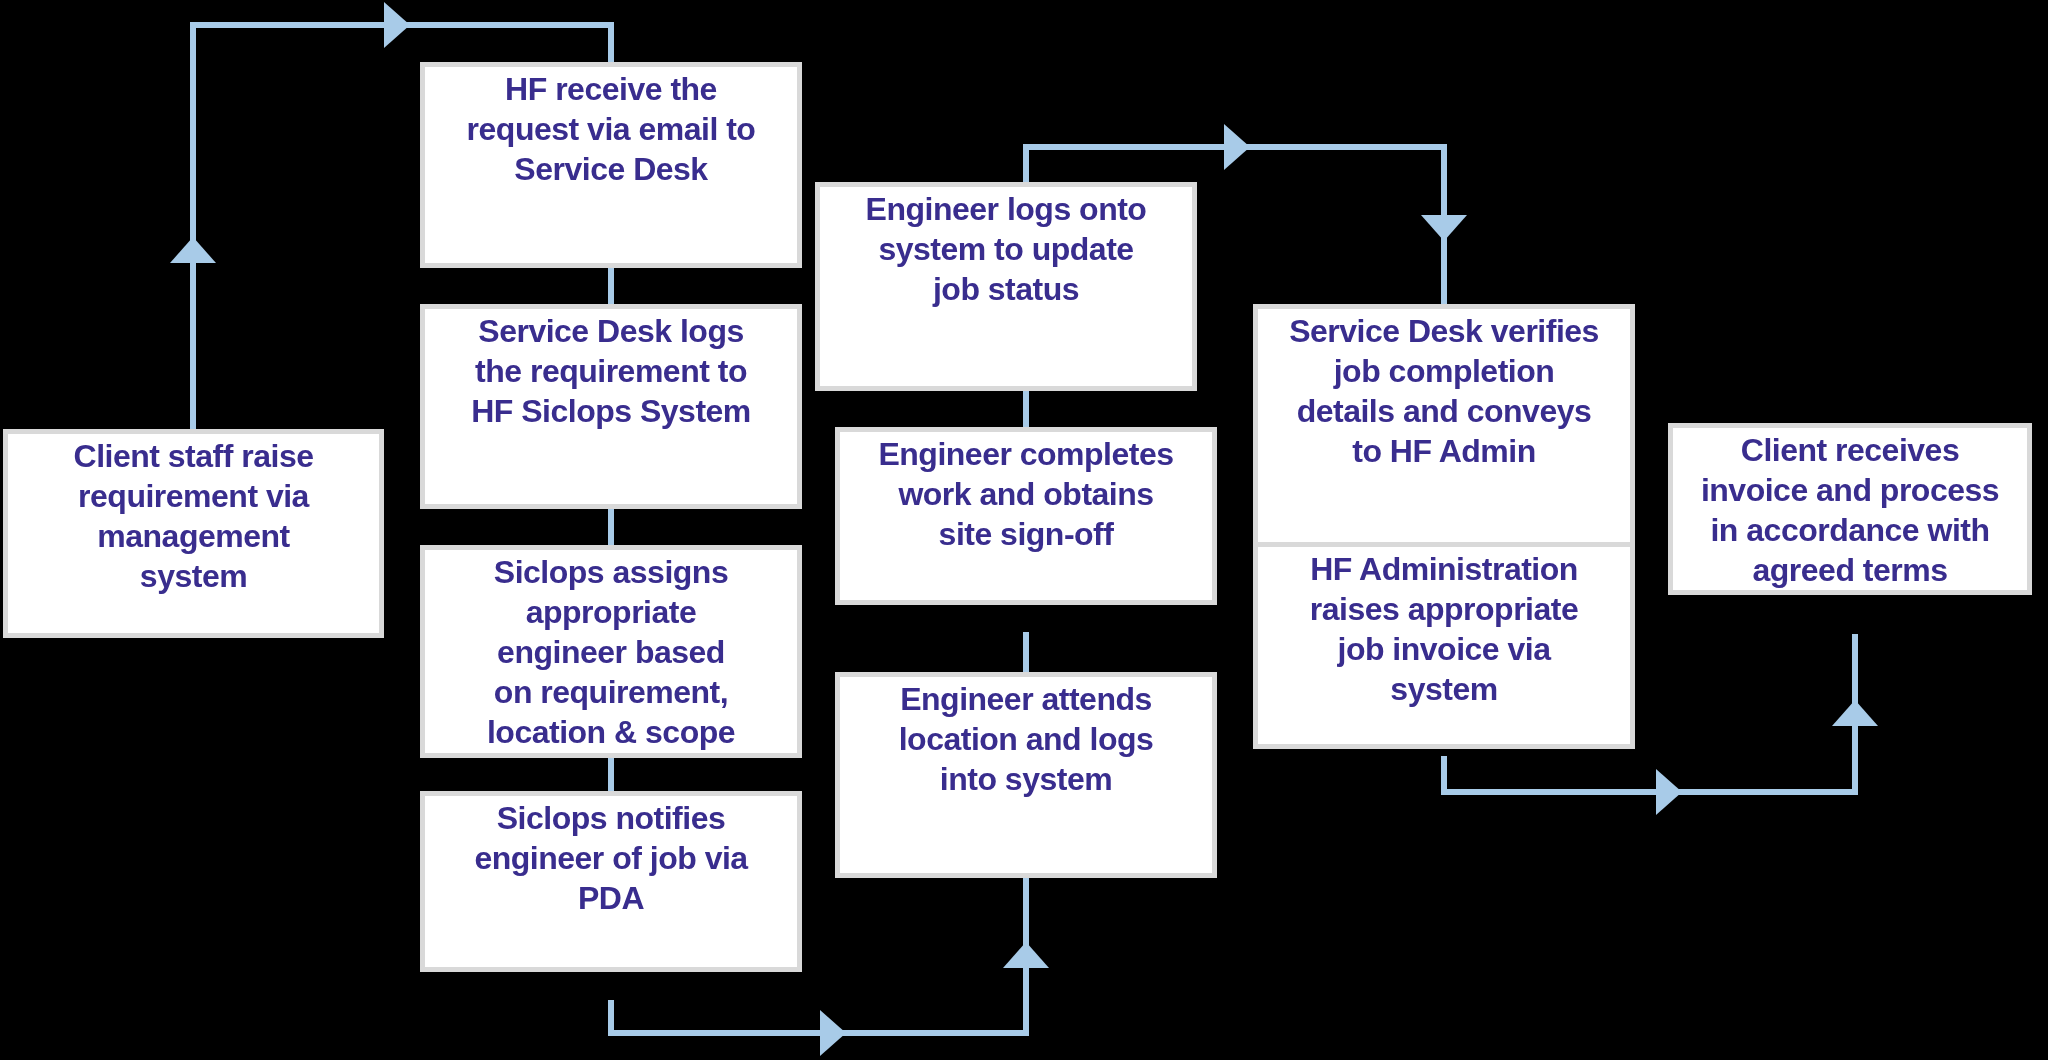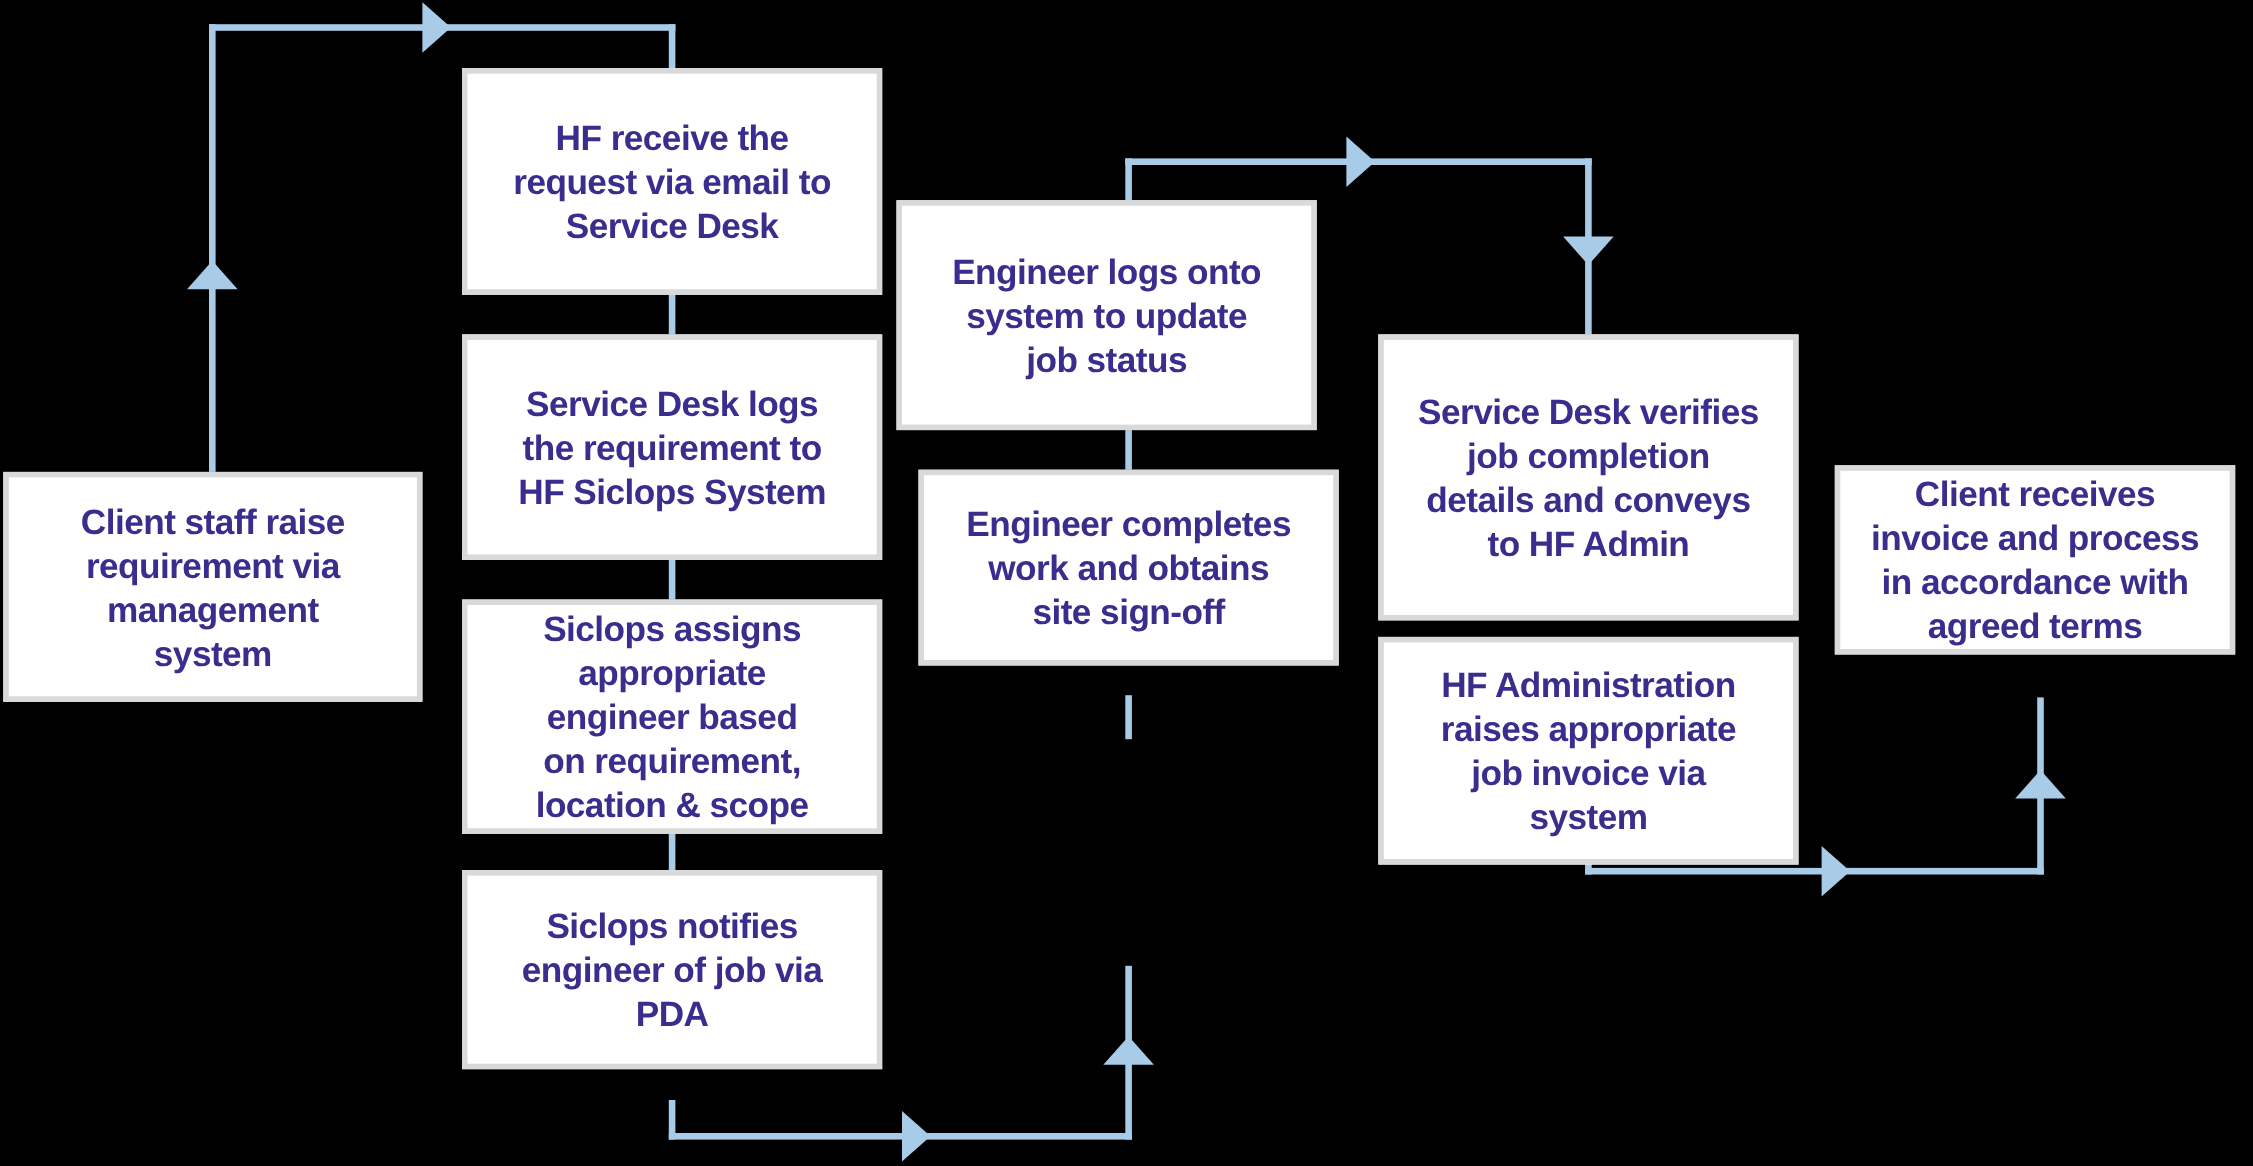--- a/index.html
+++ b/index.html
@@ -16,21 +16,21 @@
     background:var(--bg);
     overflow:hidden;
     font-family:"Liberation Sans","DejaVu Sans",sans-serif;
   }
   .node{
     position:absolute;
     box-sizing:border-box;
     background:var(--box-fill);
     border:5px solid var(--box-border);
     display:flex;
-    align-items:center;
+    align-items:flex-start;
     justify-content:center;
     text-align:center;
     padding:2px;
     z-index:2;
   }
   .node-text{
     white-space:pre-line;
     font-weight:700;
     font-size:32px;
     line-height:40px;
@@ -121,29 +121,34 @@
 system to update
 job status</span>
   </div>
 
   <div class="node" style="left:835px;top:427px;width:382px;height:178px">
     <span class="node-text">Engineer completes
 work and obtains
 site sign-off</span>
   </div>
 
+  <div class="node" style="left:835px;top:672px;width:382px;height:206px">
+    <span class="node-text">Engineer attends
+location and logs
+into system</span>
+  </div>
 
   <div class="node" style="left:1253px;top:304px;width:382px;height:260px">
     <span class="node-text">Service Desk verifies
 job completion
 details and conveys
 to HF Admin</span>
   </div>
 
-  <div class="node" style="left:1253px;top:579px;width:382px;height:207px">
+  <div class="node" style="left:1253px;top:542px;width:382px;height:207px">
     <span class="node-text">HF Administration
 raises appropriate
 job invoice via
 system</span>
   </div>
 
   <div class="node" style="left:1668px;top:423px;width:364px;height:172px">
     <span class="node-text">Client receives
 invoice and process
 in accordance with

